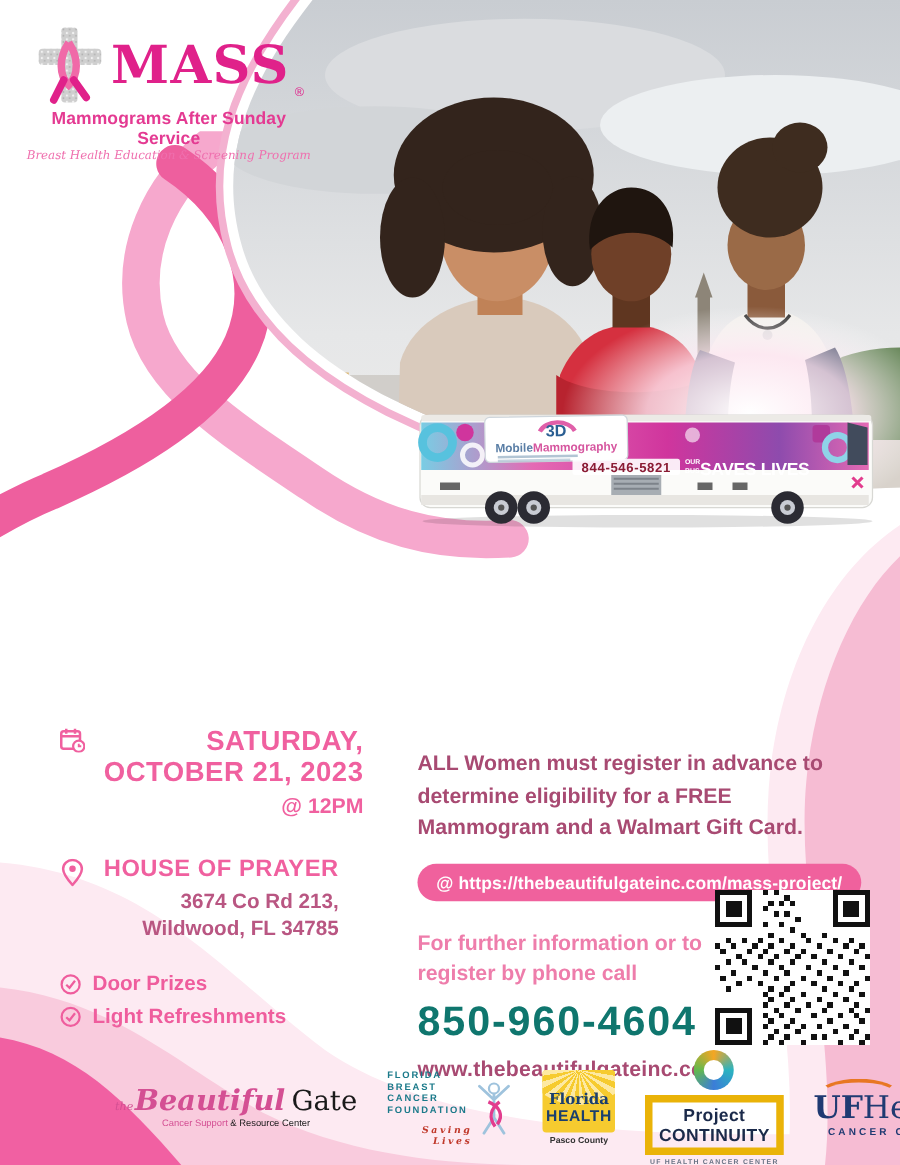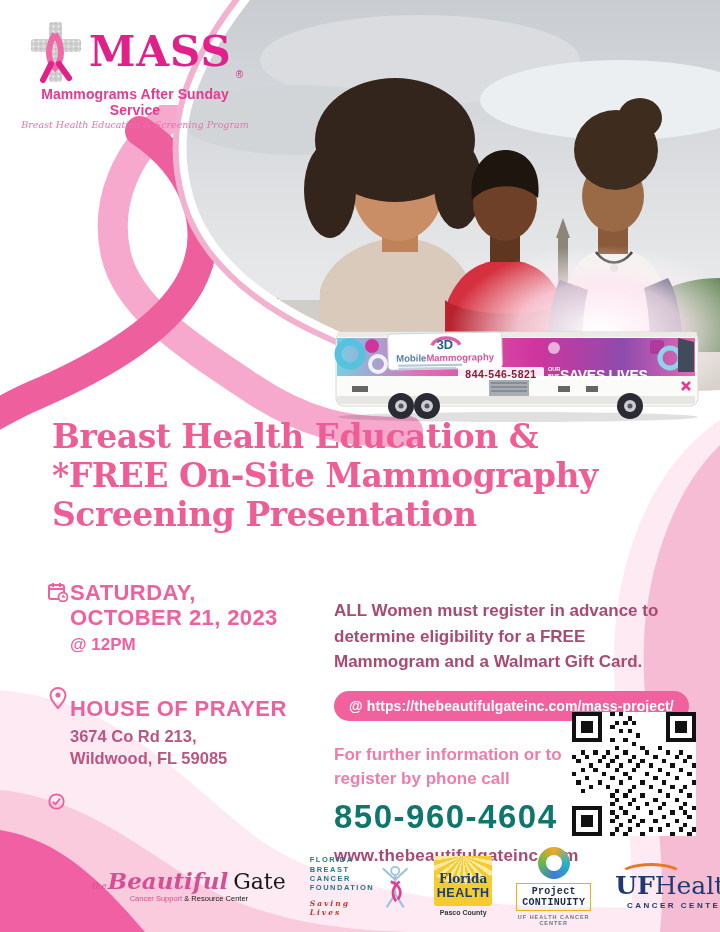--- a/index.html
+++ b/index.html
@@ -15,25 +15,25 @@
   .brand-reg{font-size:10px;color:#e0218a;align-self:flex-end;margin-bottom:4px;}
   .brand-tagline{font-size:14px;font-weight:bold;color:#e43a92;margin-top:2px;letter-spacing:.1px;}
   .brand-sub{font-size:9.5px;font-style:italic;color:#ef6fae;margin-top:1px;font-family:"DejaVu Serif",serif;}
 
   
   .headline{left:52px;top:418px;z-index:5;font-family:"DejaVu Serif",serif;font-weight:bold;
             font-size:33px;line-height:1.18;color:#ee5d96;letter-spacing:-.5px;}
 
   
   .details{left:48px;top:580px;width:280px;z-index:5;color:#f0609f;}
-  .d-row{display:flex;align-items:flex-start;gap:2px;margin-bottom:4px;}
+  .d-row{display:flex;align-items:flex-start;gap:15px;margin-bottom:4px;text-align:right;}
   .d-icon{flex:0 0 20px;margin-top:2px;}
   .d-date{font-size:22px;font-weight:800;letter-spacing:.4px;line-height:1.15;}
   .d-time{font-size:17px;font-weight:800;margin-top:4px;}
-  .d-venue{font-size:22px;font-weight:800;letter-spacing:.4px;margin-top:11px;}
+  .d-venue{font-size:19px;font-weight:800;letter-spacing:.4px;}
   .d-addr{font-size:16.5px;font-weight:bold;color:#b95682;line-height:1.35;margin-top:3px;}
   .block-gap{height:26px;}
   .perk{display:flex;align-items:center;gap:9px;margin-bottom:7px;font-size:16.5px;font-weight:800;color:#ef5d9d;}
 
   
   .register{left:334px;top:598px;width:360px;z-index:5;}
   .notice{font-size:17px;font-weight:700;color:#a84a72;line-height:1.5;width:348px;}
   .pill{display:inline-block;margin-top:16px;background:#f0619d;color:#ffffff;border-radius:20px;
         padding:7px 15px;font-size:14px;font-weight:600;letter-spacing:.1px;}
   .phone-intro{margin-top:22px;font-size:17px;font-weight:600;color:#ee7dab;line-height:1.45;width:260px;}
@@ -45,33 +45,33 @@
   .sponsors{left:92px;top:850px;width:540px;height:72px;z-index:6;display:flex;align-items:center;gap:24px;}
   .bg-logo{text-align:center;line-height:1;}
   .bg-top{display:flex;align-items:baseline;}
   .bg-the{font-family:"DejaVu Serif",serif;font-style:italic;font-size:9px;color:#d44f93;margin-right:1px;}
   .bg-script{font-family:"DejaVu Serif",serif;font-style:italic;font-weight:bold;font-size:23px;color:#d44f93;}
   .bg-gate{font-family:"DejaVu Serif",serif;font-size:22px;color:#1a1a1a;margin-left:5px;}
   .bg-sub{font-size:7.5px;margin-top:2px;color:#1a1a1a;}
   .bg-sub .p{color:#d44f93;}
   .fbcf{display:flex;align-items:center;gap:2px;}
   .fbcf-text{font-size:7.5px;font-weight:bold;color:#1b7a8a;letter-spacing:1.5px;line-height:1.25;text-align:left;}
-  .fbcf-tag{font-size:7.5px;font-style:italic;font-weight:bold;color:#c0392b;letter-spacing:2px;margin-top:6px;font-family:"DejaVu Serif",serif;}
+  .fbcf-tag{font-size:7.5px;font-style:italic;font-weight:bold;color:#c0392b;letter-spacing:2px;margin-top:6px;font-family:"DejaVu Serif",serif;text-align:right;}
   .fh{width:60px;text-align:center;}
   .fh-box{width:58px;height:50px;background:#f6cb2f;border-radius:3px;position:relative;overflow:hidden;}
   .fh-sun{position:absolute;left:-10px;top:-28px;width:78px;height:56px;border-radius:50%;
           background:repeating-conic-gradient(#f6cb2f 0 9deg,#fde9a2 9deg 18deg);}
   .fh-name{position:absolute;left:0;right:0;top:16px;font-size:12px;font-weight:bold;color:#1b3f6e;font-family:"DejaVu Serif",serif;}
   .fh-health{position:absolute;left:0;right:0;top:30px;font-size:12.5px;font-weight:800;color:#1b3f6e;letter-spacing:.5px;}
   .fh-county{font-size:7px;font-weight:bold;color:#333;margin-top:3px;}
   .pc{text-align:center;}
   .pc-ring{width:32px;height:32px;border-radius:50%;margin:0 auto 4px auto;position:relative;
            background:conic-gradient(#f5a623,#2bb3c0,#3b7dd8,#63b94e,#f5a623);}
   .pc-ring::after{content:"";position:absolute;left:8px;top:8px;width:16px;height:16px;border-radius:50%;background:#fff;}
-  .pc-name{font-size:10px;font-weight:800;color:#1b2a4a;border:1px solid #eab308;padding:2px 5px;display:inline-block;letter-spacing:.3px;font-family:Liberation Mono, monospace;}
+  .pc-name{font-size:14px;font-weight:800;color:#1b2a4a;border:6px solid #eab308;padding:2px 5px;display:inline-block;letter-spacing:.3px;}
   .pc-sub{font-size:5.5px;color:#6a7486;letter-spacing:1px;margin-top:3px;font-weight:bold;}
   .uf{text-align:center;position:relative;padding-top:10px;}
   .uf-arc{position:absolute;left:4px;top:0;width:58px;height:18px;border:3px solid transparent;
           border-top:3px solid #e87722;border-radius:50%;}
   .uf-name{font-family:"DejaVu Serif",serif;font-size:25px;color:#1f3a72;line-height:1;}
   .uf-name .ufb{font-weight:bold;}
   .uf-sub{font-size:8px;font-weight:bold;color:#1f3a72;letter-spacing:2.5px;margin-top:3px;}
 </style>
 </head>
 <body>
@@ -229,25 +229,20 @@
         <path d="M28,14 C20,26 20,40 28,48 C36,40 36,26 28,14" fill="none" stroke="#f06aa8" stroke-width="6"></path>
         <path d="M24,44 L16,60 M32,44 L42,58" stroke="#e0218a" stroke-width="6" stroke-linecap="round"></path>
       </svg>
       <span class="brand-name">MASS</span>
       <span class="brand-reg">®</span>
     </div>
     <div class="brand-tagline">Mammograms After Sunday Service</div>
     <div class="brand-sub">Breast Health Education &amp; Screening Program</div>
   </div>
 
-  <div class="abs headline">
-    <div>Breast Health Education &amp;</div>
-    <div>*FREE On-Site Mammography</div>
-    <div>Screening Presentation</div>
-  </div>
 
   <div class="abs details">
     <div class="d-row">
       <svg class="d-icon" width="20" height="20" viewBox="0 0 20 20">
         <rect x="1" y="3" width="15" height="14" rx="2" fill="none" stroke="#f0609f" stroke-width="2"></rect>
         <path d="M1,7 h15" stroke="#f0609f" stroke-width="2"></path>
         <path d="M5,1 v4 M12,1 v4" stroke="#f0609f" stroke-width="2"></path>
         <circle cx="15" cy="15" r="4.5" fill="#fff" stroke="#f0609f" stroke-width="1.8"></circle>
         <path d="M15,13 v2 h2" stroke="#f0609f" stroke-width="1.5" fill="none"></path>
       </svg>
@@ -260,30 +255,38 @@
     <div class="block-gap"></div>
     <div class="d-row">
       <svg class="d-icon" width="17" height="22" viewBox="0 0 17 22">
         <path d="M8.5,1 C12.6,1 16,4.2 16,8.2 C16,12.6 8.5,21 8.5,21 C8.5,21 1,12.6 1,8.2 C1,4.2 4.4,1 8.5,1 Z" fill="none" stroke="#f0609f" stroke-width="2"></path>
         <circle cx="8.5" cy="8" r="2.6" fill="#f0609f"></circle>
       </svg>
       <div>
         <div class="d-venue">HOUSE OF PRAYER</div>
         <div class="d-addr">
           <div>3674 Co Rd 213,</div>
-          <div>Wildwood, FL 59085</div>
+          <div>Wildwood, FL 34785</div>
         </div>
       </div>
     </div>
     <div class="block-gap" style="height:20px;"></div>
     <div class="perk">
       <svg width="17" height="17" viewBox="0 0 17 17">
         <circle cx="8.5" cy="8.5" r="7.2" fill="none" stroke="#ef5d9d" stroke-width="1.8"></circle>
         <path d="M5,8.8 L7.6,11.2 L12,5.6" fill="none" stroke="#ef5d9d" stroke-width="1.8"></path>
       </svg>
+      <span>Door Prizes</span>
+    </div>
+    <div class="perk">
+      <svg width="17" height="17" viewBox="0 0 17 17">
+        <circle cx="8.5" cy="8.5" r="7.2" fill="none" stroke="#ef5d9d" stroke-width="1.8"></circle>
+        <path d="M5,8.8 L7.6,11.2 L12,5.6" fill="none" stroke="#ef5d9d" stroke-width="1.8"></path>
+      </svg>
+      <span>Light Refreshments</span>
     </div>
   </div>
 
   <div class="abs register">
     <div class="notice">ALL Women must register in advance to determine eligibility for a FREE Mammogram and a Walmart Gift Card.</div>
     <div class="pill">@ https://thebeautifulgateinc.com/mass-project/</div>
     <div class="phone-intro">For further information or to register by phone call</div>
     <div class="big-phone">850-960-4604</div>
     <div class="website">www.thebeautifulgateinc.com</div>
   </div>

